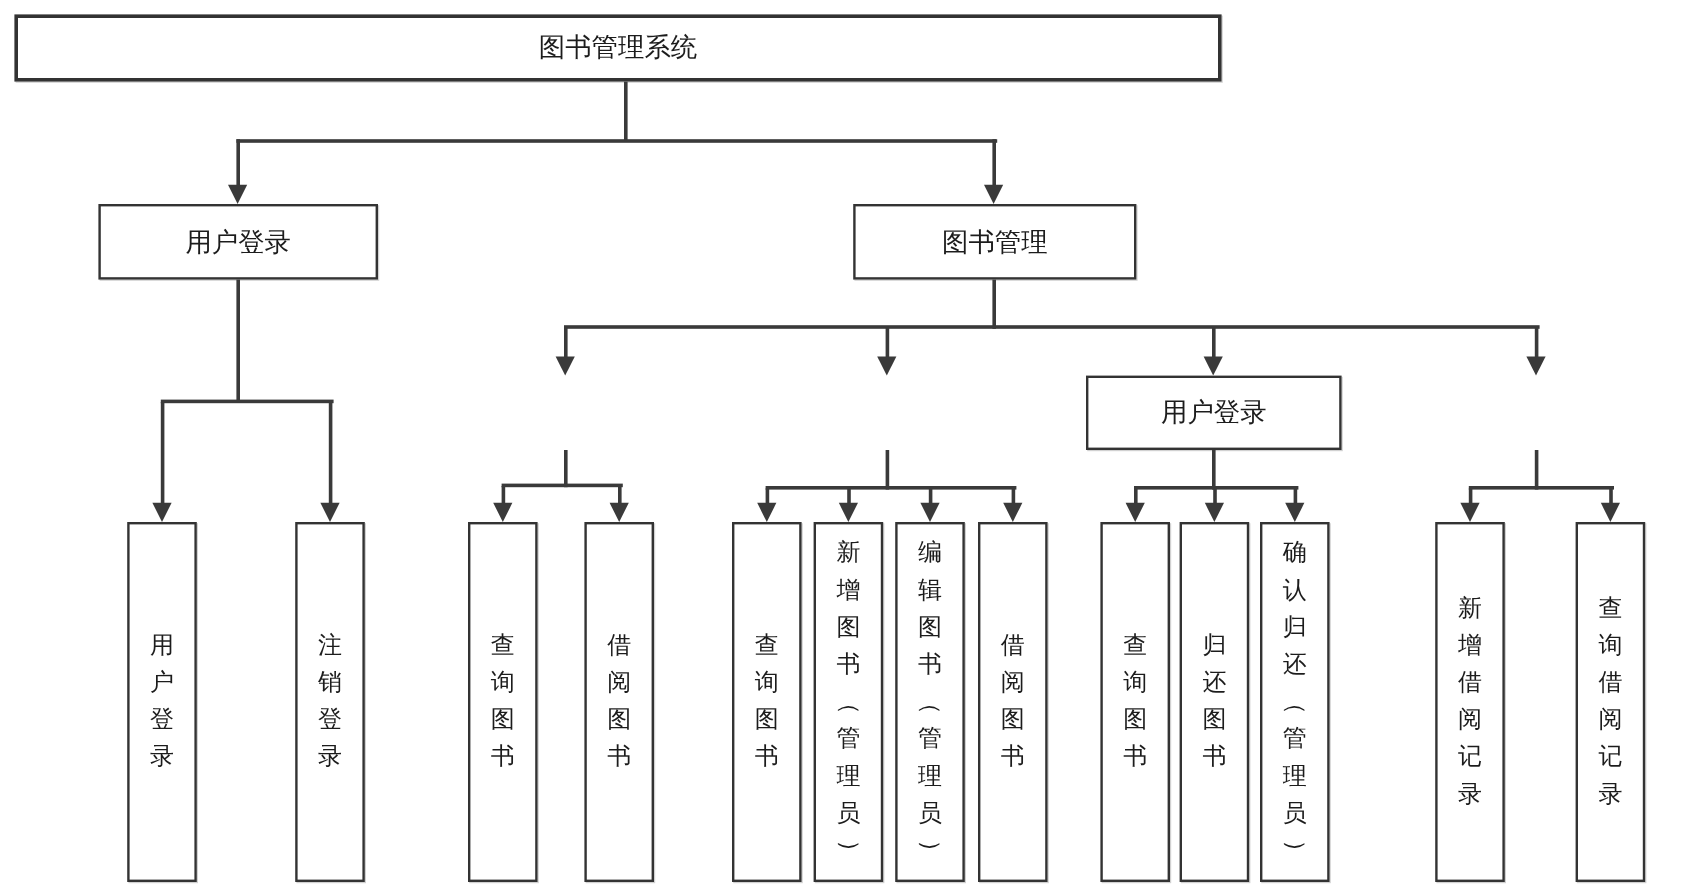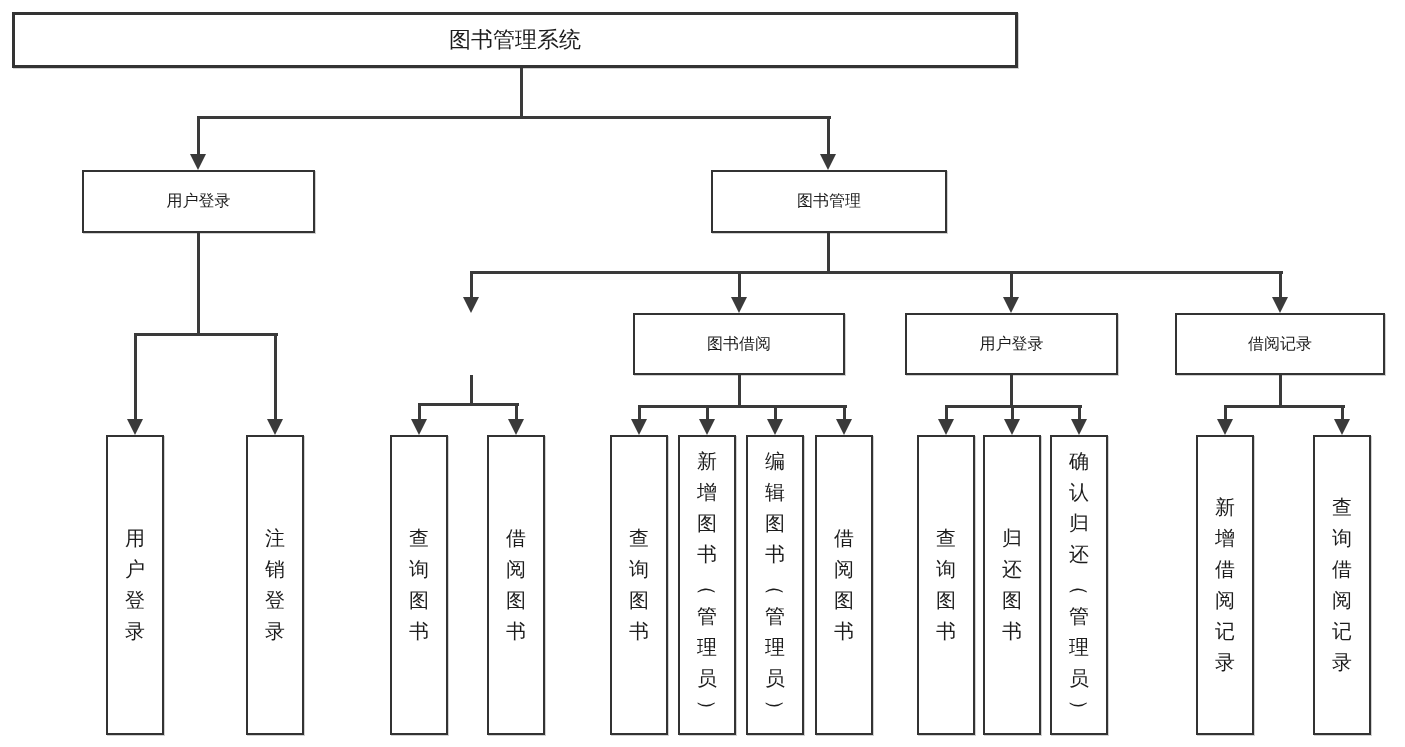--- a/index.html
+++ b/index.html
@@ -18,21 +18,21 @@
     box-sizing:border-box;
     background:#fff;
     border:2px solid var(--box-border);
     box-shadow:1px 1px 0 rgba(0,0,0,0.18);
     display:flex;
     align-items:center;
     justify-content:center;
     text-align:center;
   }
   .box.root{border-width:3px;font-size:22px;}
-  .box.node{font-size:16px;}
+  .box.node{font-size:22px;}
   .vbox{
     position:absolute;
     box-sizing:border-box;
     background:#fff;
     border:2px solid var(--box-border);
     box-shadow:1px 1px 0 rgba(0,0,0,0.18);
     width:58px;
     height:300px;
     top:435px;
     display:flex;
@@ -104,28 +104,22 @@
   <div class="hline" style="left:470px;top:271px;width:813px;"></div>
   <div class="vline" style="left:470px;top:273px;height:26px;"></div>
   <div class="arrowhead" style="left:463px;top:297px;"></div>
   <div class="vline" style="left:738px;top:273px;height:26px;"></div>
   <div class="arrowhead" style="left:731px;top:297px;"></div>
   <div class="vline" style="left:1010px;top:273px;height:26px;"></div>
   <div class="arrowhead" style="left:1003px;top:297px;"></div>
   <div class="vline" style="left:1279px;top:273px;height:26px;"></div>
   <div class="arrowhead" style="left:1272px;top:297px;"></div>
 
-  <div class="box node" style="left:633px;top:313px;width:212px;height:62px;">
-    <span>图书借阅</span>
-  </div>
   <div class="box node" style="left:905px;top:313px;width:213px;height:62px;">
     <span>用户登录</span>
-  </div>
-  <div class="box node" style="left:1175px;top:313px;width:210px;height:62px;">
-    <span>借阅记录</span>
   </div>
 
   <div class="vline" style="left:470px;top:375px;height:31px;"></div>
   <div class="hline" style="left:418px;top:403px;width:101px;"></div>
   <div class="vline" style="left:418px;top:405px;height:16px;"></div>
   <div class="arrowhead" style="left:411px;top:419px;"></div>
   <div class="vline" style="left:515px;top:405px;height:16px;"></div>
   <div class="arrowhead" style="left:508px;top:419px;"></div>
 
   <div class="vline" style="left:738px;top:375px;height:33px;"></div>

